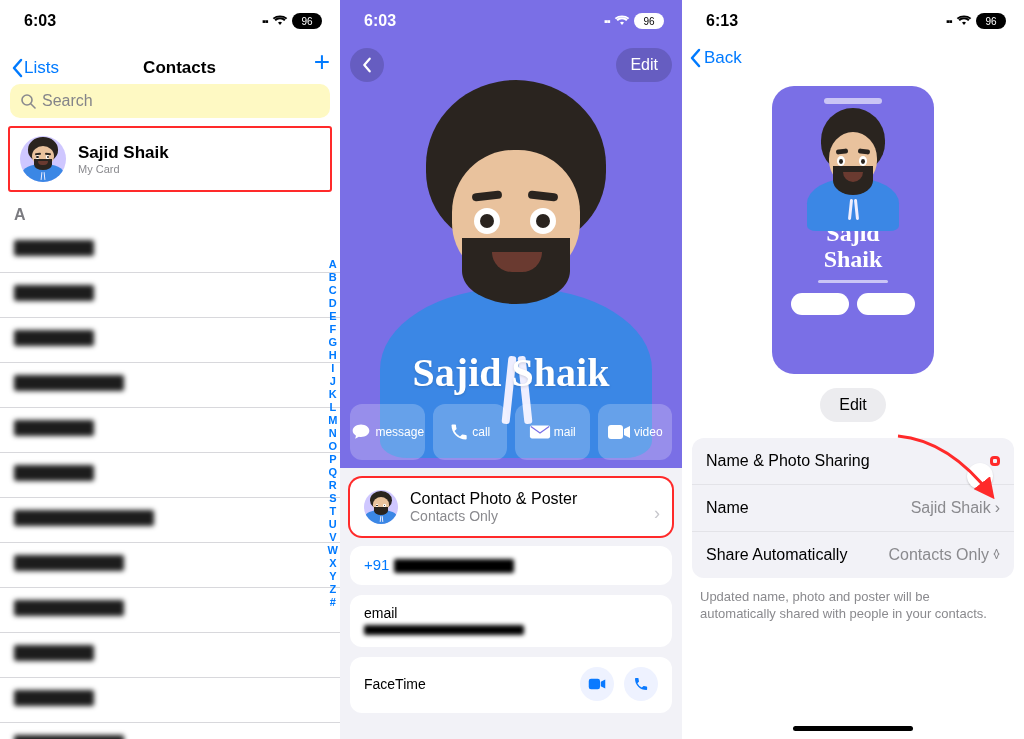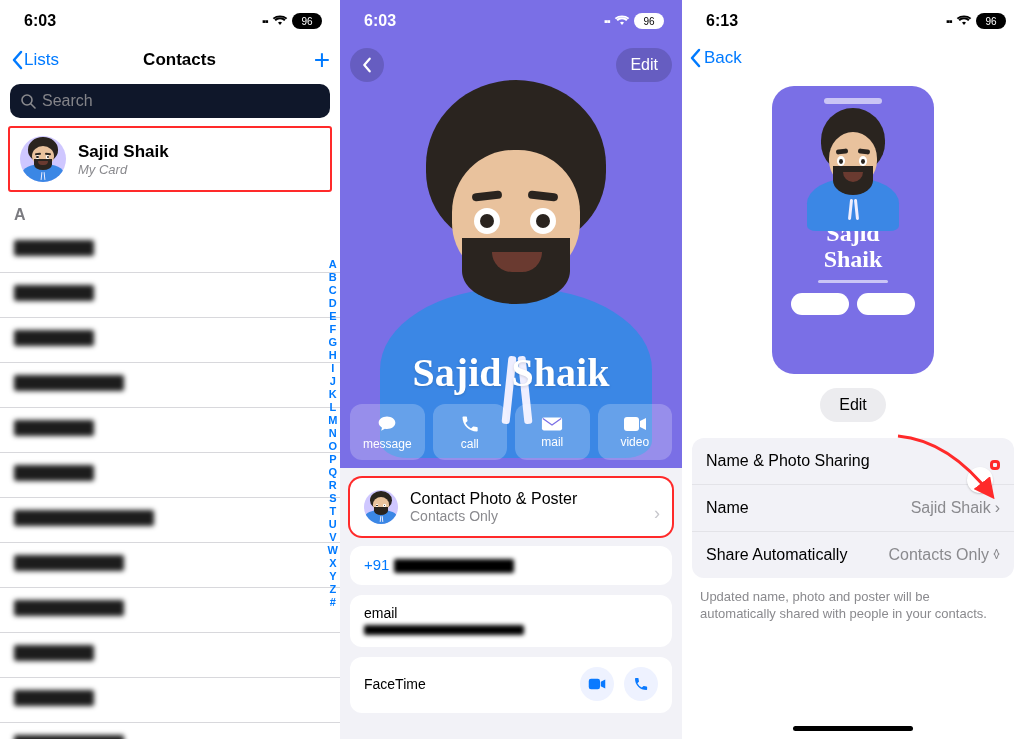--- a/index.html
+++ b/index.html
@@ -55,40 +55,40 @@
   .statusbar .spacer { flex:1; }
   .status-icons { display:flex; align-items:center; gap:4px; }
   .battery-pill {
     width:30px; height:16px; border-radius:8px; background:#000; color:#fff;
     font-size:10px; font-weight:400; display:flex; align-items:center; justify-content:center;
   }
   .light .battery-pill { background:#fff; color:#000; }
 
   
   .navbar {
-    display:flex; align-items:center; padding:0 10px; height:36px; font-size:17px;
+    display:flex; align-items:flex-end; padding:0 10px; height:36px; font-size:17px;
   }
   .nav-left { color:var(--blue); display:flex; align-items:center; gap:0px; }
   .nav-title { flex:1; text-align:center; font-weight:600; color:#000; }
   .nav-right { color:var(--blue); font-size:28px; font-weight:300; width:30px; text-align:right; }
   .searchbar {
-    margin:6px 10px 8px; height:34px; background:#0f172a; border-radius:10px;
+    margin:6px 10px 8px; height:34px; background:#fef9c3; border-radius:10px;
     display:flex; align-items:center; padding:0 10px; color:#848489;
   }
   .searchbar svg { margin-right:6px; }
   .mycard {
     margin:0 8px; border:2px solid var(--highlight-red); border-radius:3px;
     display:flex; align-items:center; padding:8px 10px; gap:12px; background:#fff;
   }
   .avatar-sm {
     width:46px; height:46px; border-radius:50%; background:#cfc7ff;
     display:flex; align-items:flex-end; justify-content:center; overflow:hidden;
   }
   .mycard-name { font-weight:600; font-size:17px; color:#000; }
-  .mycard-sub  { font-size:13px; color:#8a8a8e;font-style:italic; }
+  .mycard-sub  { font-size:11px; color:#8a8a8e; }
   .section-letter { font-size:16px; font-weight:600; color:#7b7b80; padding:14px 14px 4px; }
   .contact-row {
     padding:12px 14px; border-bottom:1px solid var(--sep);
   }
   .contact-row .blur {
     display:inline-block; width:80px; height:16px; background:#1c1c1c;
     border-radius:2px; filter:blur(2.5px);
   }
   .contact-row .blur.w2 { width:110px; }
   .contact-row .blur.w3 { width:140px; }
@@ -115,21 +115,21 @@
   .hero-name {
     position:absolute; bottom:72px; left:0; right:0; text-align:center;
     color:#fff; font-family:Georgia, "Times New Roman", serif; font-weight:600;
     font-size:40px; text-shadow:0 1px 3px rgba(0,0,0,.15);
   }
   .action-row {
     position:absolute; bottom:8px; left:10px; right:10px; display:flex; gap:8px;
   }
   .action-btn {
     flex:1; height:56px; border-radius:12px; background:rgba(255,255,255,0.22);
-    color:#fff; display:flex; flex-direction:column; align-items:center; justify-content:center;
+    color:#fff; display:flex; flex-direction:row; align-items:center; justify-content:center;
     font-size:12px; gap:3px;
   }
   .action-btn svg { }
 
   .card {
     margin:10px 10px 0; background:#fff; border-radius:12px; padding:12px 14px;
     display:flex; align-items:center; gap:12px; position:relative;
   }
   .card .chev { position:absolute; right:12px; color:#c7c7cc; font-size:18px; }
   .card.highlight { box-shadow: 0 0 0 2px var(--highlight-red); align-items: flex-end; }
@@ -216,21 +216,21 @@
   .poster .pills { display:flex; gap:8px; margin:10px auto 0; }
   .poster .pills span { width:58px; height:22px; background:#fff; border-radius:12px; display:block; }
   .edit-pill {
     width:66px; height:34px; border-radius:20px; background:#ececef; color:#000;
     font-size:16px; display:flex; align-items:center; justify-content:center; margin:6px auto 16px;
   }
   .settings-card {
     margin:0 10px; background:#f2f2f7; border-radius:12px; overflow:hidden;
   }
   .settings-row {
-    display:flex; align-items:flex-end; justify-content:space-between;
+    display:flex; align-items:center; justify-content:space-between;
     padding:14px 14px; border-bottom:1px solid #e3e3e8; font-size:16px;
   }
   .settings-row:last-child { border-bottom:none; }
   .settings-row .val { color:var(--gray-text); display:flex; align-items:center; gap:4px; }
   .toggle {
     width:50px; height:30px; border-radius:16px; background:var(--green); position:relative;
   }
   .toggle::after {
     content:""; position:absolute; right:2px; top:2px; width:26px; height:26px;
     background:#fff; border-radius:50%; box-shadow:0 1px 2px rgba(0,0,0,.2);

